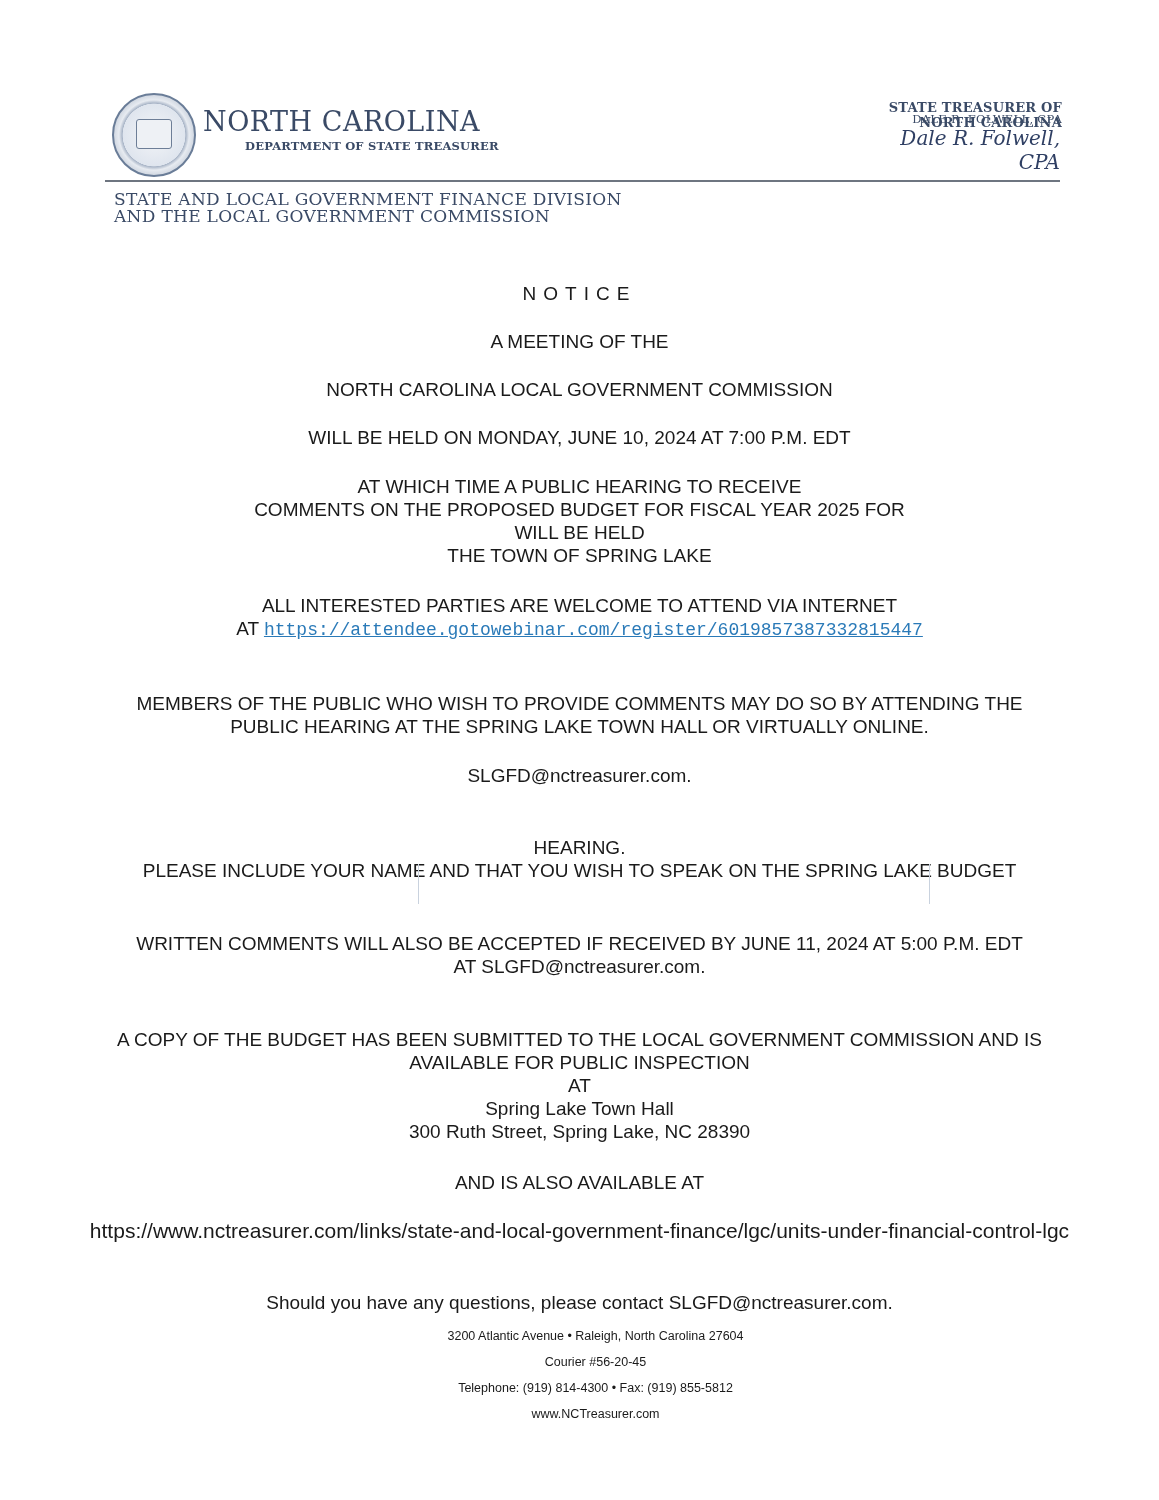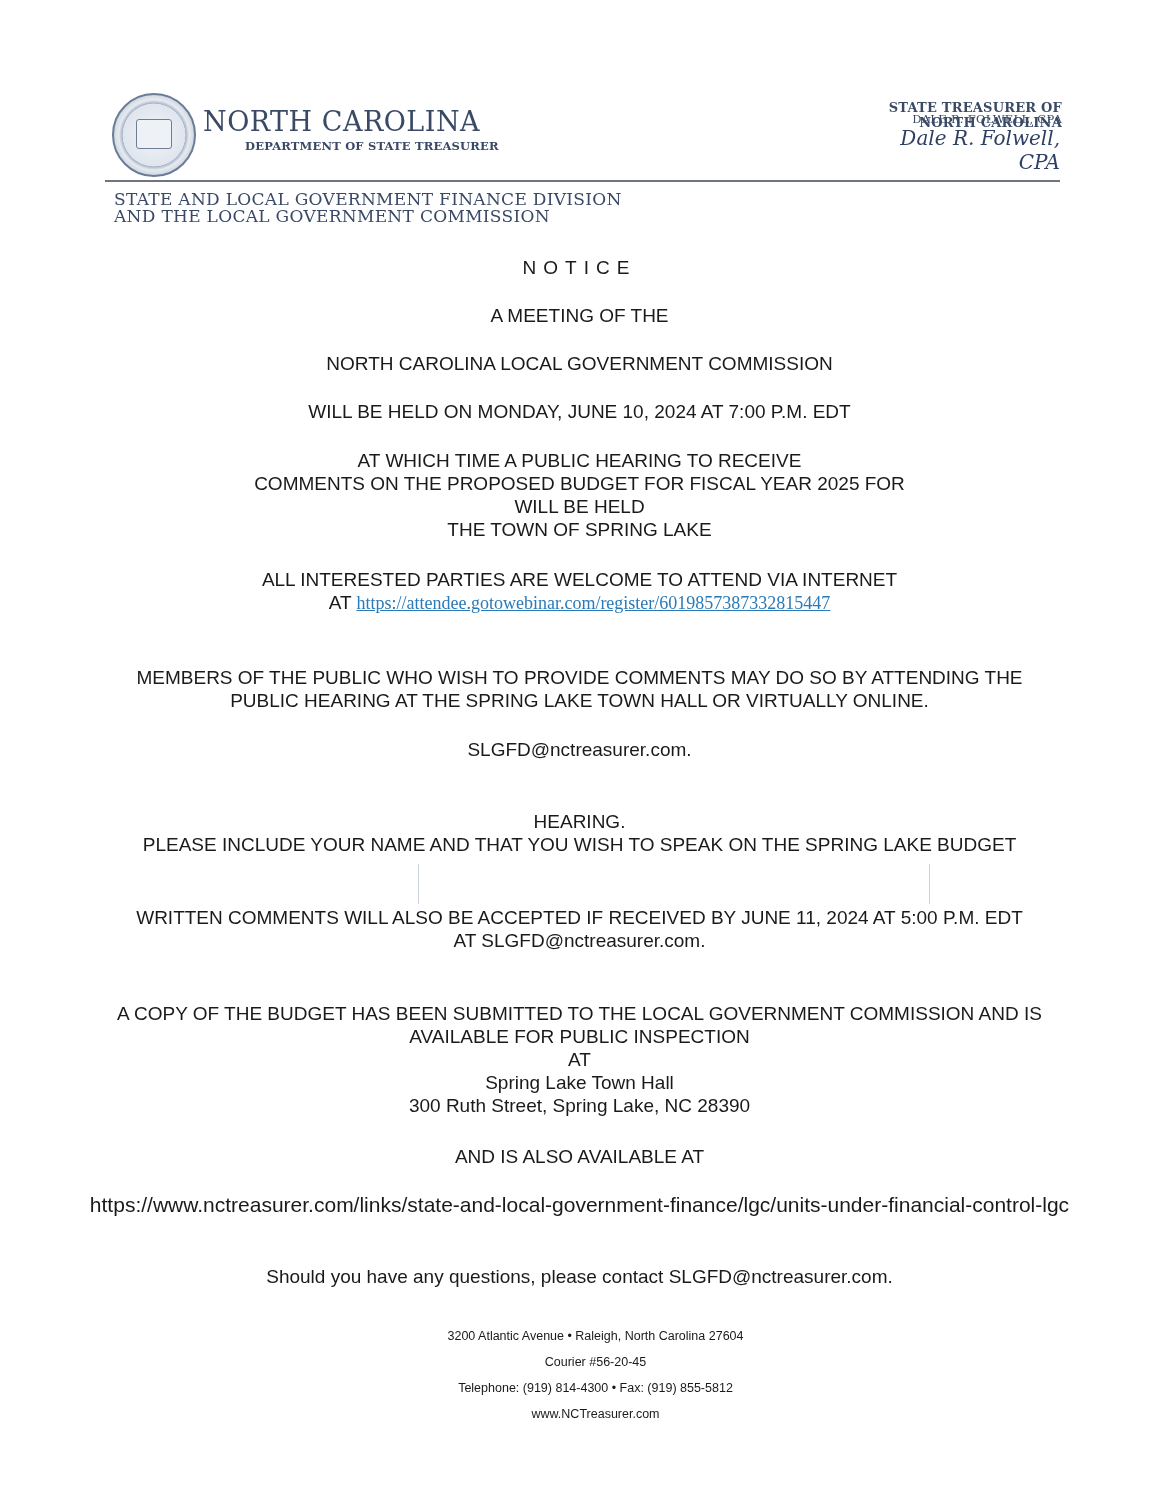--- a/index.html
+++ b/index.html
@@ -7,23 +7,23 @@
   .abs { position: absolute; }
   .seal { left: 112px; top: 93px; width: 80px; height: 80px; border-radius: 50%; border: 2px solid #6a7d98; background: radial-gradient(circle, #f3f5f8 0%, #dfe5ee 55%, #a9b5c7 56%, #e7ebf1 62%, #8b9ab0 100%); }
   .seal-inner { position: absolute; left: 22px; top: 24px; width: 34px; height: 28px; border: 1.5px solid #6d7e97; border-radius: 3px; background: #eef1f5; }
   .brand-title { left: 203px; top: 108px; font-family: "DejaVu Serif", serif; font-size: 27px; color: #3a4a66; letter-spacing: 0.5px; line-height: 1; }
   .brand-sub { left: 204px; top: 139px; font-family: "DejaVu Serif", serif; font-size: 11.5px; color: #3a4a66; letter-spacing: 0.2px; font-weight: bold; margin-left: 41px; }
   .hr-top { left: 105px; top: 180px; width: 955px; height: 2px; background: #6e7580; }
   .treas-label { left: 888px; top: 100px; width: 174px; text-align: right; font-family: "DejaVu Serif", serif; font-size: 13px; color: #3a4a66; font-weight: bold; letter-spacing: 0.2px; }
   .treas-name { left: 870px; top: 112px; width: 192px; text-align: right; font-family: "DejaVu Serif", serif; font-size: 11.5px; color: #3a4a66; letter-spacing: 0.3px; }
   .signature { left: 890px; top: 126px; width: 170px; height: 32px; font-family: "DejaVu Serif", serif; font-style: italic; color: #2f3f63; font-size: 20px; text-align: right; }
   .division { left: 114px; top: 191px; font-family: "DejaVu Serif", serif; font-size: 17px; color: #3a4a66; line-height: 17px; letter-spacing: 0.3px; }
-  .center { left: 0; width: 1159px; text-align: center; font-size: 19px; line-height: 23px; color: #1a1a1a; }
+  .center { left: 0; width: 1159px; text-align: center; font-size: 19px; line-height: 23px; color: #1a1a1a; margin-top: 26px; }
   .notice { top: 256px; letter-spacing: 7px; font-size: 19px; }
-  .link { color: #2a7ab8; text-decoration: underline; font-family: Liberation Serif, serif; font-size: 18px; }
+  .link { color: #2a7ab8; text-decoration: underline; font-family: Liberation Mono, monospace; font-size: 18px; }
   .footer { left: 0; width: 1159px; text-align: center; font-size: 12.5px; line-height: 26px; color: #1a1a1a; padding-left: 16px; }
   .scan-line { width: 1px; background: #c9d2de; }
 </style>
 </head>
 <body>
 
 <div>
   <div class="abs seal">
       <div class="seal-inner"></div>
     </div>

